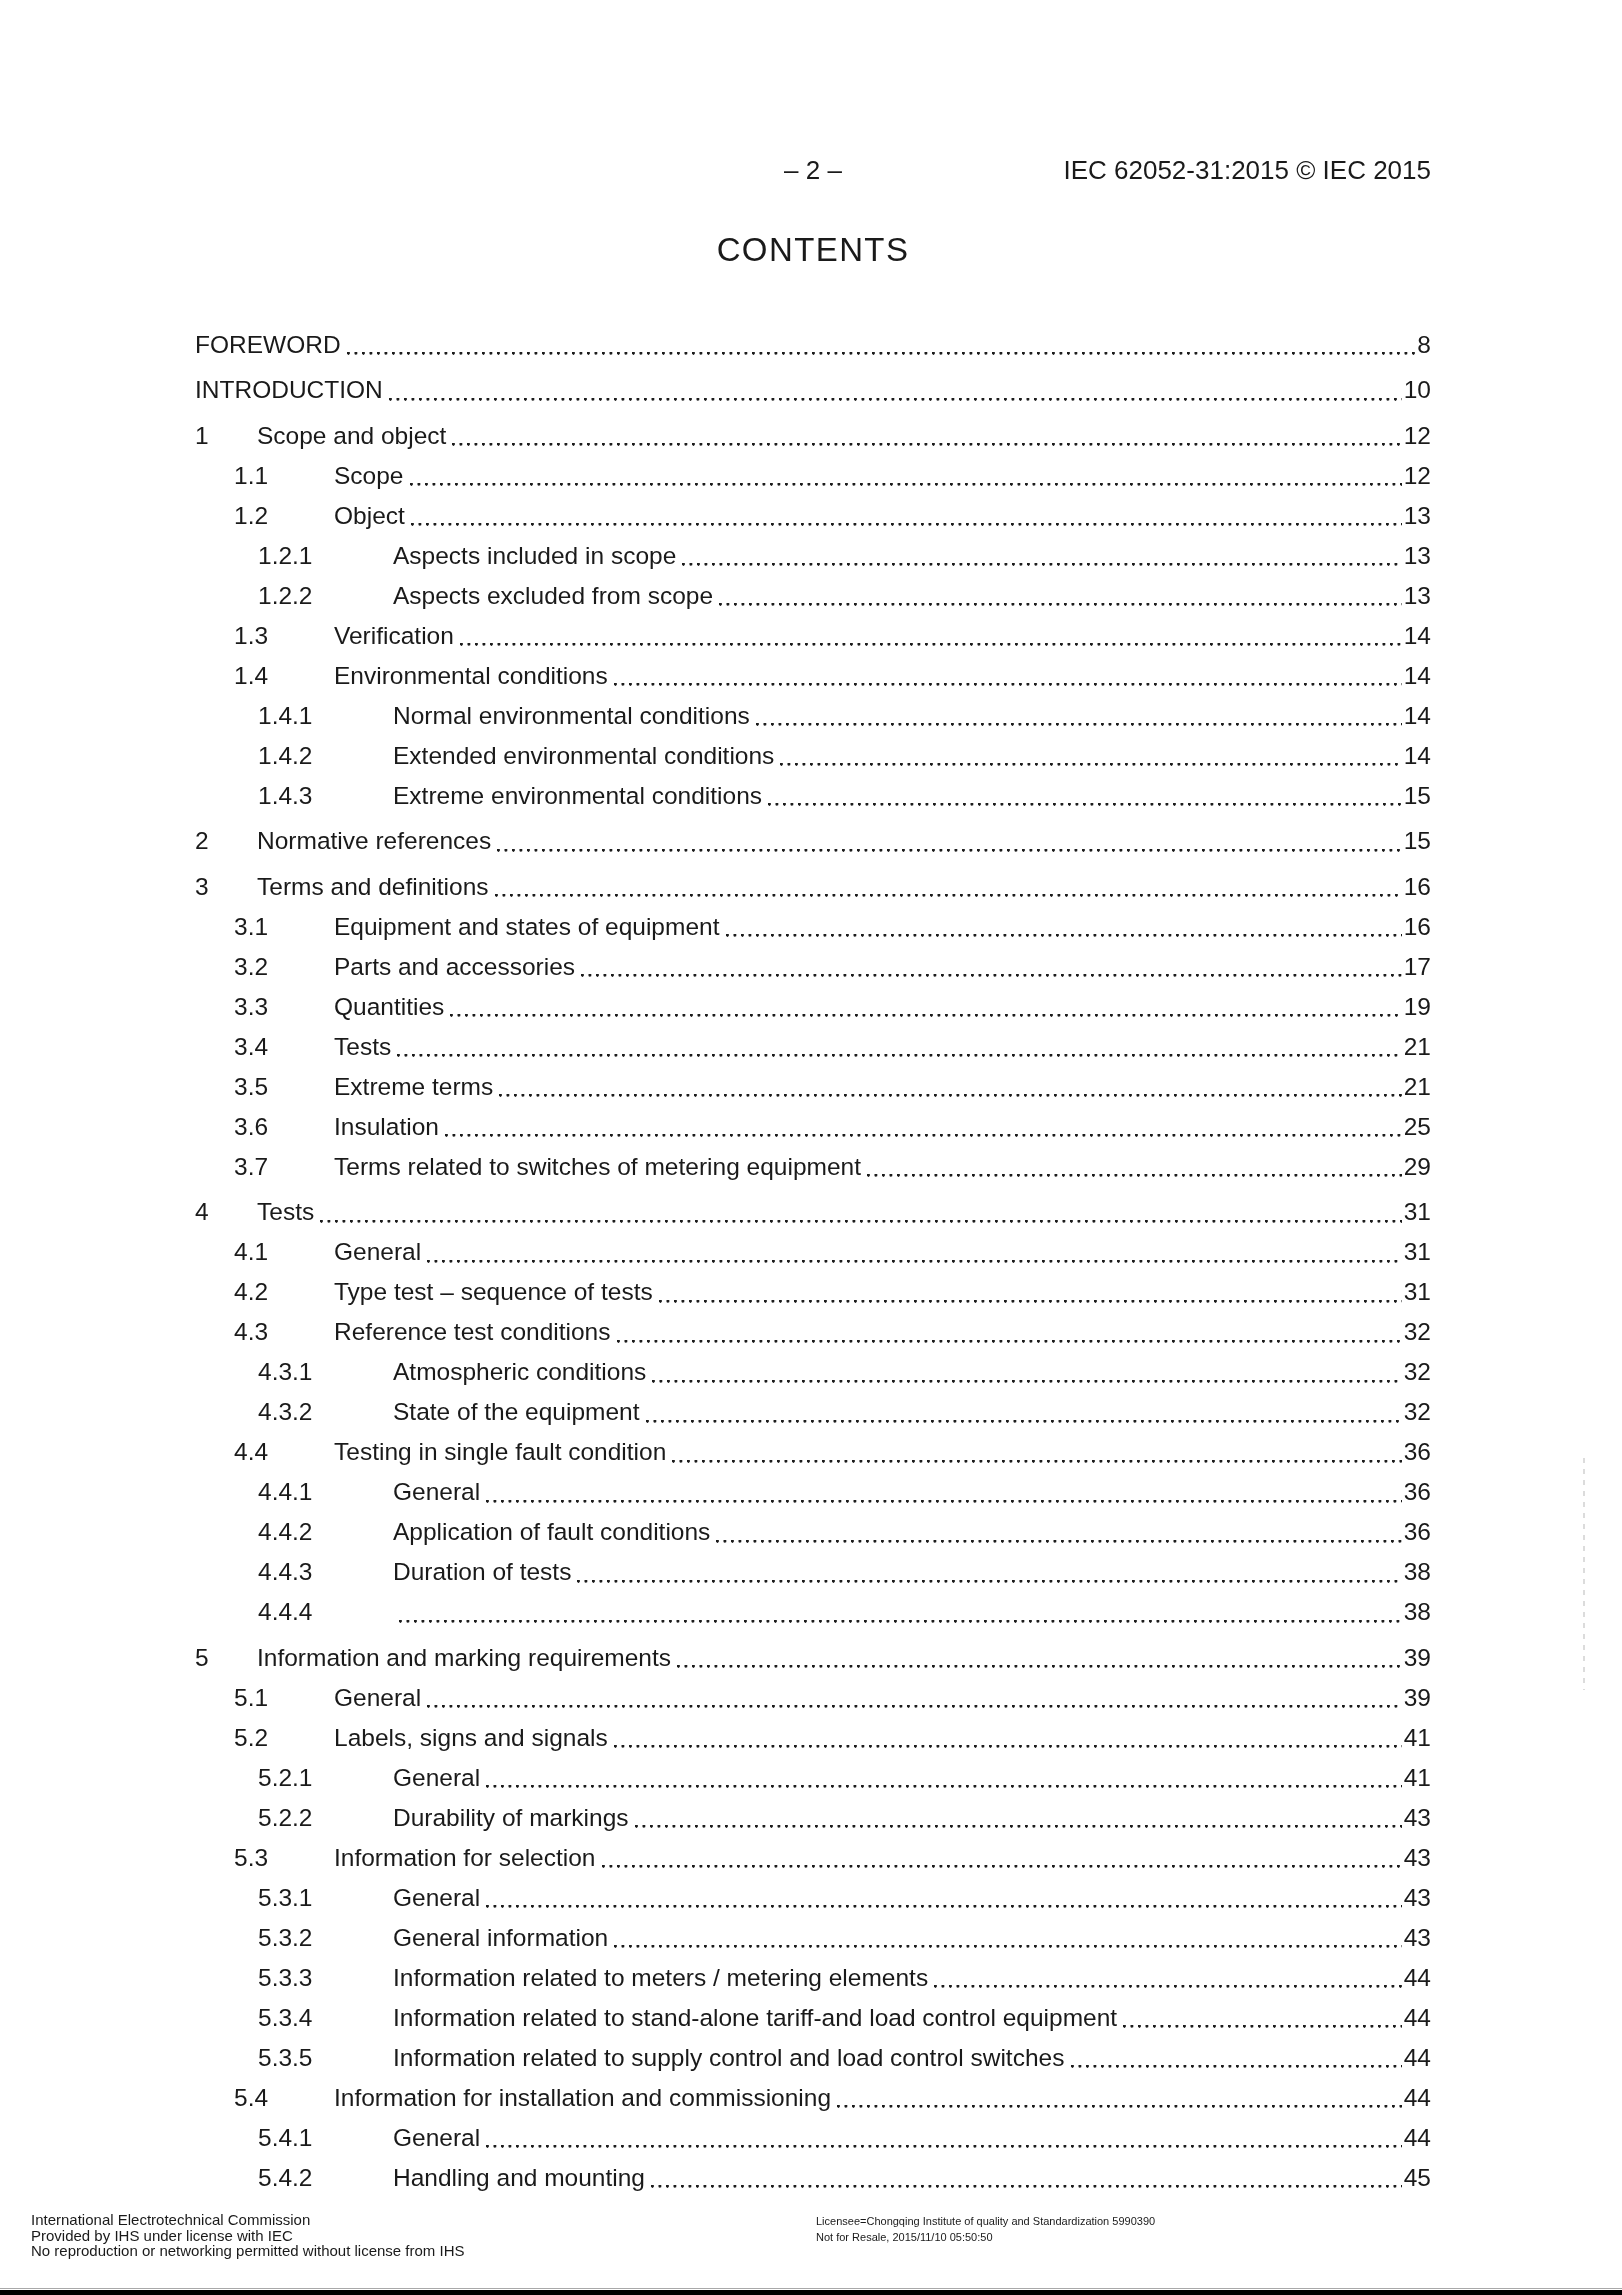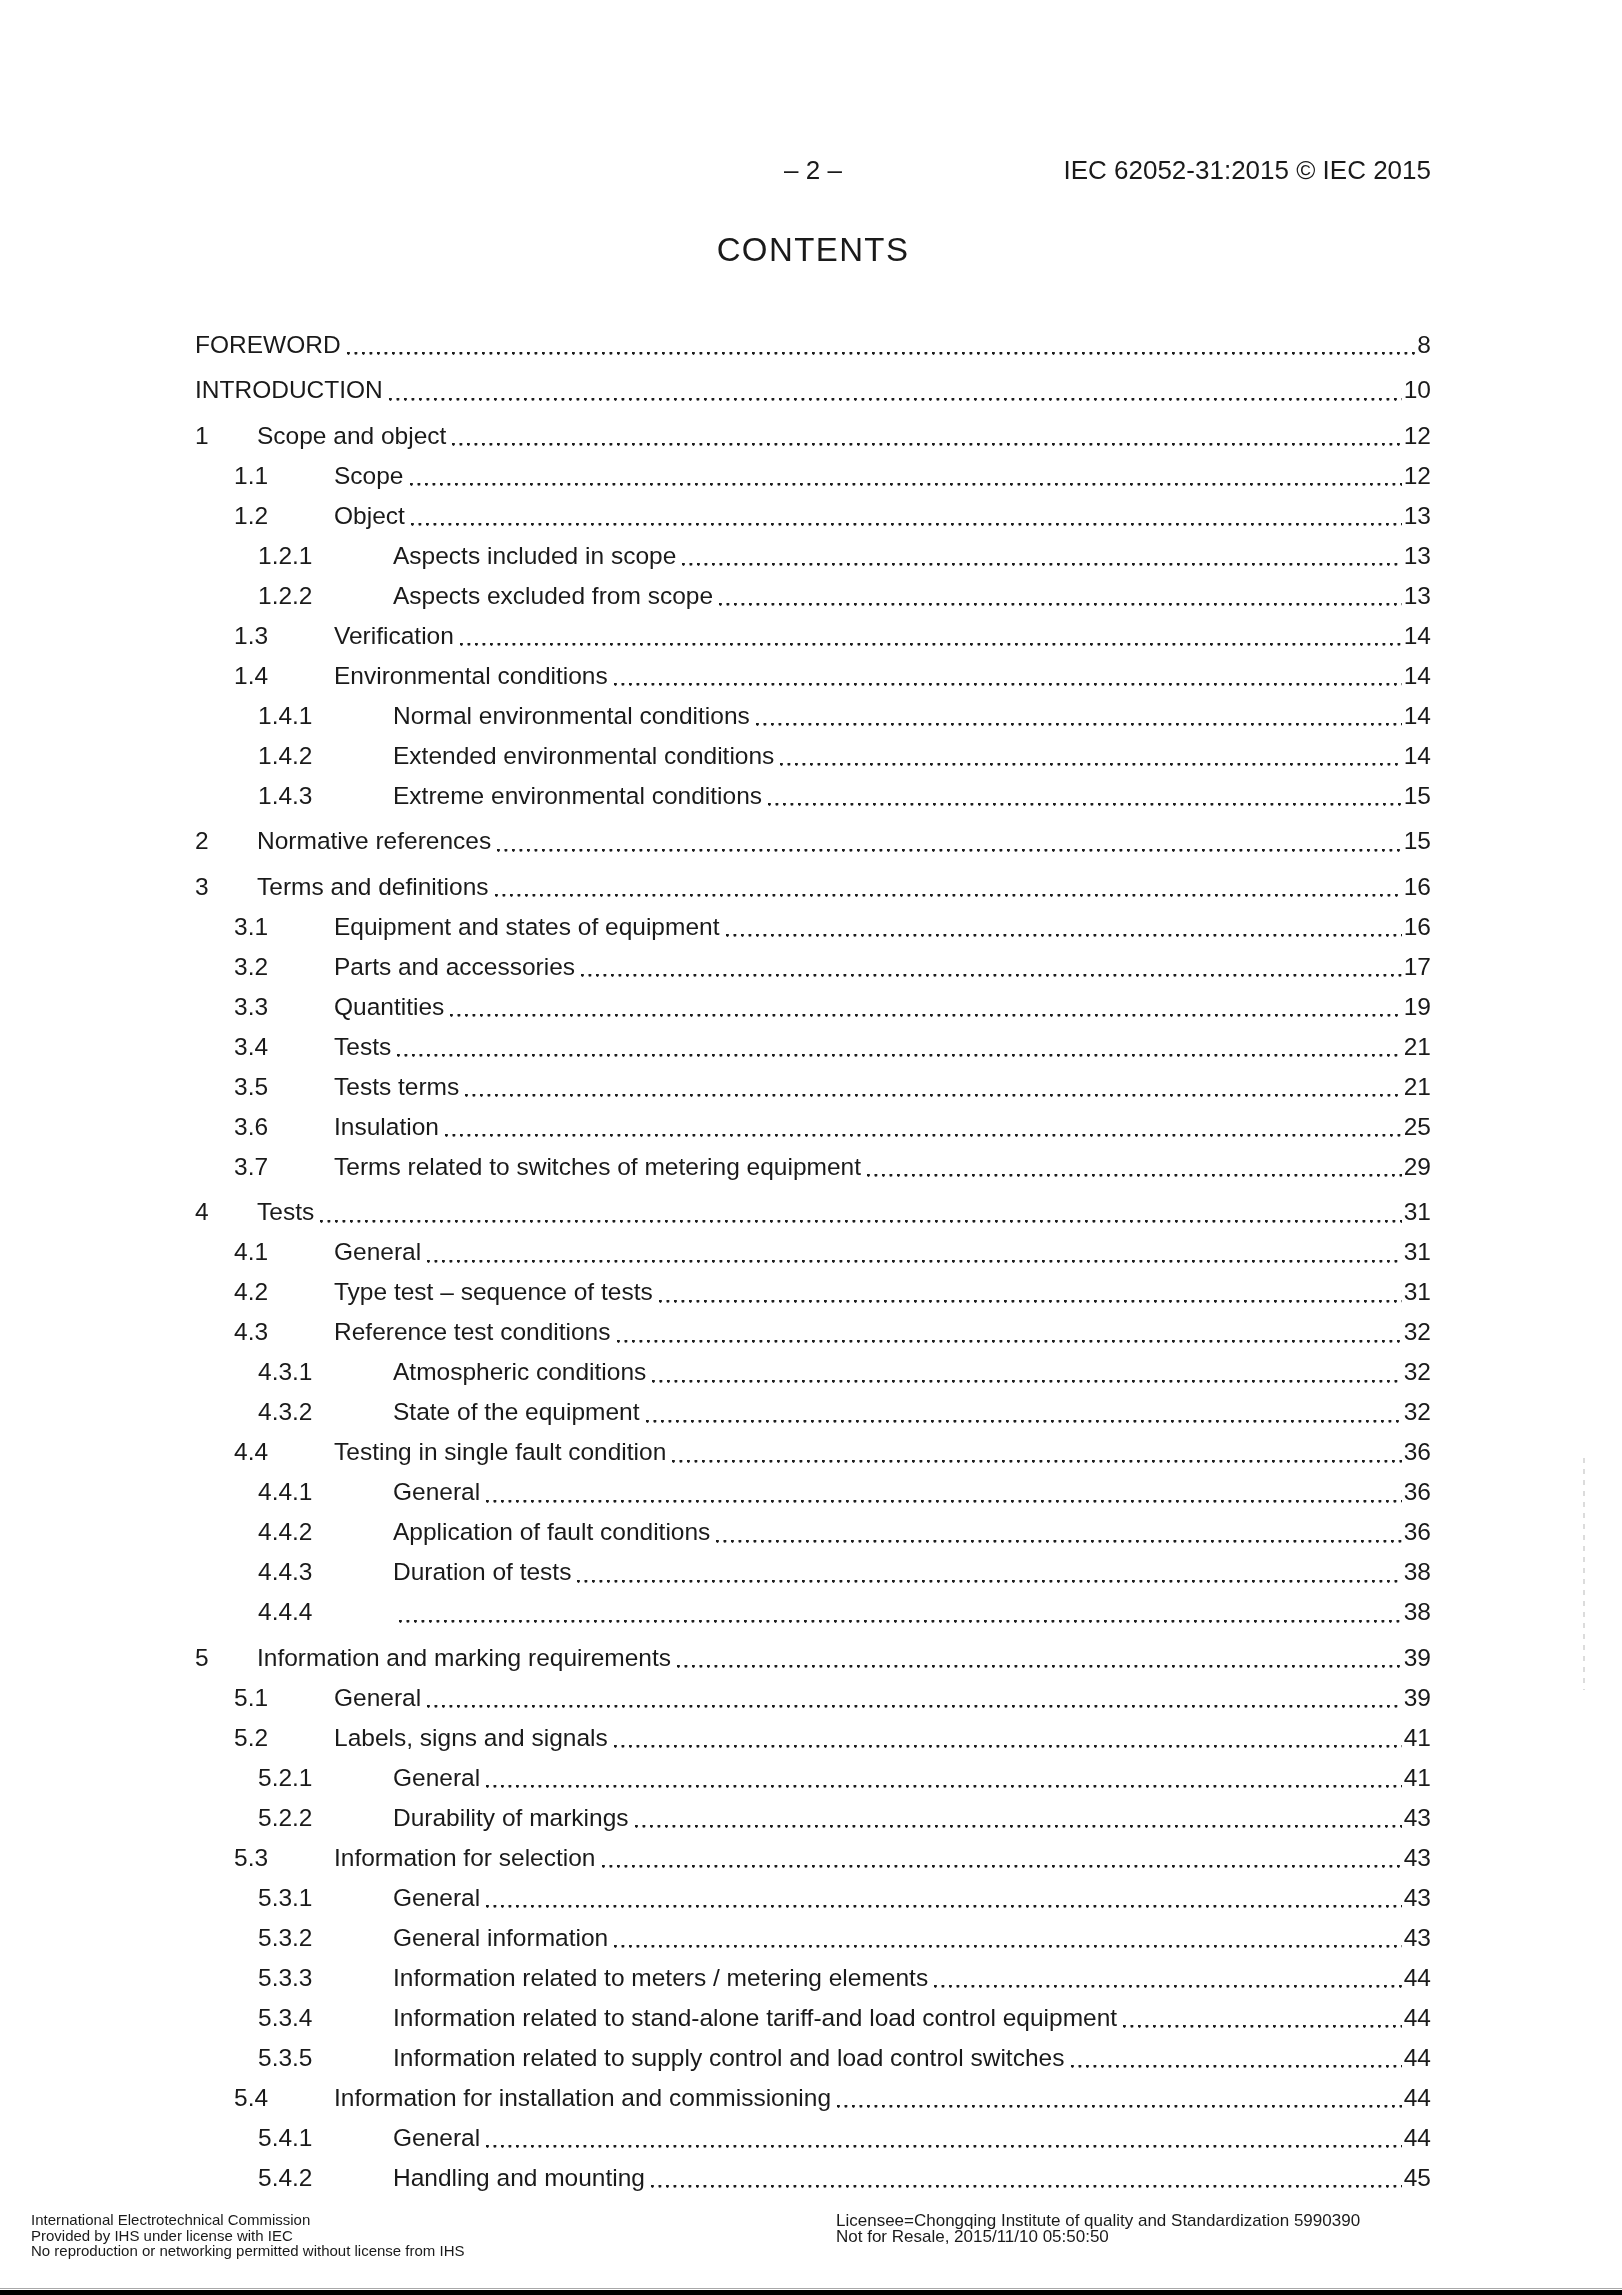--- a/index.html
+++ b/index.html
@@ -80,23 +80,23 @@
   
   .footer-left {
     position: absolute;
     left: 31px;
     top: 2212px;
     font-size: 15px;
     line-height: 15.7px;
   }
   .footer-right {
     position: absolute;
-    left: 836px;
+    left: 816px;
     top: 2213px;
-    font-size: 17px;
+    font-size: 11px;
     line-height: 16.4px;
   }
   .footer-line { display: block; white-space: nowrap; }
   
   .bottom-gray-line {
     position: absolute;
     left: 0; right: 0; bottom: 6.1px;
     height: 1.4px;
     background: #a8a8a8;
   }
@@ -232,21 +232,21 @@
       <span class="toc-page">19</span>
     </div>
       <div class="toc-row lvl2">
       <span class="toc-num">3.4</span>
       <span class="toc-title">Tests</span>
       <span class="toc-leader"></span>
       <span class="toc-page">21</span>
     </div>
       <div class="toc-row lvl2">
       <span class="toc-num">3.5</span>
-      <span class="toc-title">Tests terms</span>
+      <span class="toc-title">Extreme terms</span>
       <span class="toc-leader"></span>
       <span class="toc-page">21</span>
     </div>
       <div class="toc-row lvl2">
       <span class="toc-num">3.6</span>
       <span class="toc-title">Insulation</span>
       <span class="toc-leader"></span>
       <span class="toc-page">25</span>
     </div>
       <div class="toc-row lvl2">

